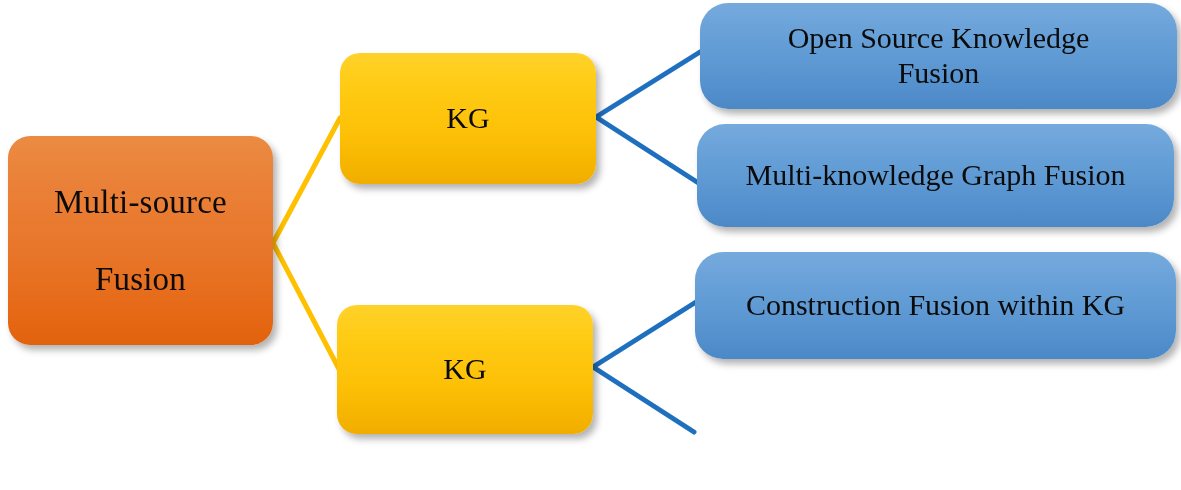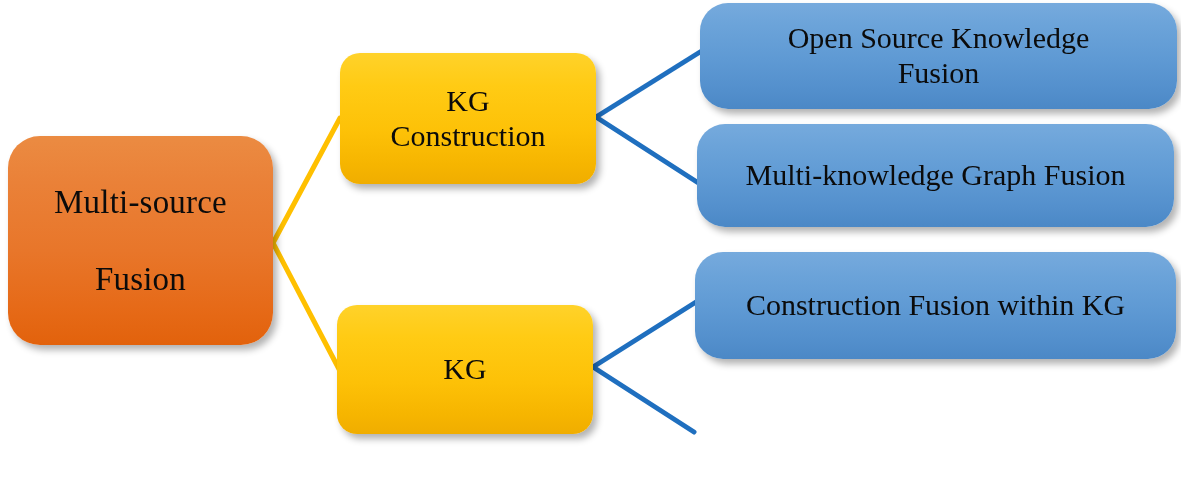--- a/index.html
+++ b/index.html
@@ -42,21 +42,21 @@
     display: block;
     width: 100%;
   }
 
   
   .node--root {
     left: 8px;
     top: 136px;
     width: 265px;
     height: 209px;
-    border-radius: 32px;
+    border-radius: 22px;
     background: linear-gradient(180deg, #eb8b42 0%, #ea8138 22%, #e8762a 55%, #e66a18 82%, #e2620c 100%);
     font-size: 33px;
     letter-spacing: 0.2px;
   }
 
   
   .node--mid {
     background: linear-gradient(180deg, #ffd22a 0%, #ffcb14 25%, #fdc107 60%, #f6b500 85%, #f0ad00 100%);
     font-size: 30px;
     border-radius: 20px;
@@ -126,21 +126,20 @@
     <span class="label">
       <span>Multi-source</span><br>
       <br>
       <span>Fusion</span>
     </span>
   </div>
 
   <div class="node node--mid node--kg-construction">
     <span class="label">
       <span>KG</span><br>
-      <span>Construction</span>
     </span>
   </div>
 
   <div class="node node--mid node--kg-application">
     <span class="label">
       <span>KG</span><br>
     </span>
   </div>
 
   <div class="node node--leaf node--leaf-1">

